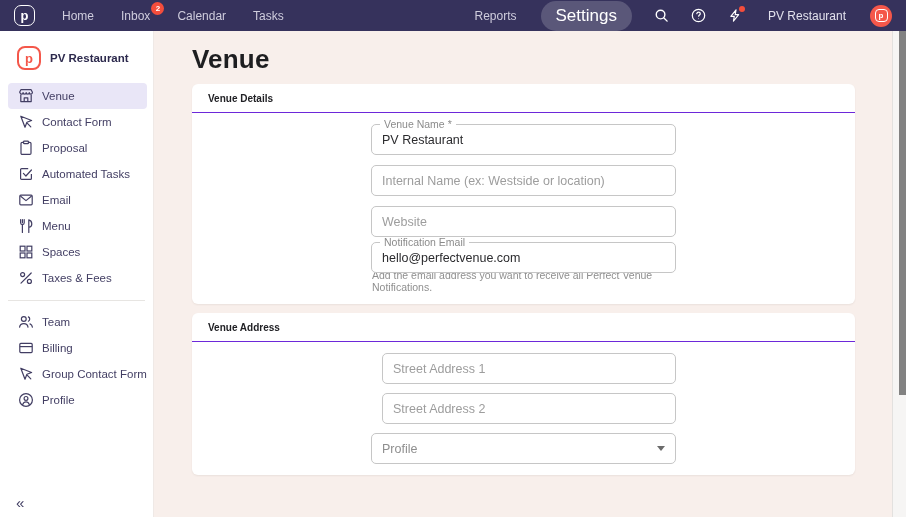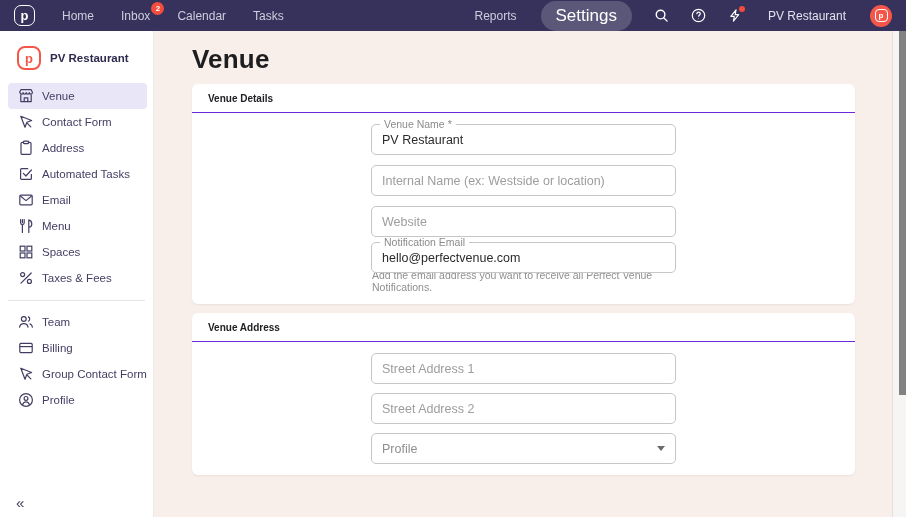--- a/index.html
+++ b/index.html
@@ -129,21 +129,21 @@
   .field.w-state { width: 94px; }
   .field.w-zip { width: 95px; }
   .field.select { cursor: pointer; justify-content: space-between; }
   .select-value { font-size: 12.5px; color: #8f8f8f; }
   .caret {
     width: 0; height: 0; margin-left: 6px;
     border-left: 4px solid transparent; border-right: 4px solid transparent;
     border-top: 5px solid #6b6b6b;
   }
   .mb5 { margin-bottom: 5px; }
-  .mb9 { margin-bottom: 9px; }
+  .mb9 { margin-bottom: 9px; margin-left: 11px; }
   .mb0 { margin-bottom: 0; }
 
   
   .scroll-track {
     position: absolute; top: 31px; right: 0; bottom: 0; width: 14px;
     background: #f6f5f4; border-left: 1px solid #e3e1df; z-index: 40; cursor: pointer;
   }
   .scroll-thumb {
     position: absolute; top: 0; right: 0; width: 7px; height: 364px;
     background: #828282; cursor: pointer;
@@ -217,21 +217,21 @@
   </div>
 
 
   <div class="side-item">
     <span class="icon">
       <svg viewBox="0 0 16 16" fill="none" stroke="currentColor" stroke-width="1.2" stroke-linejoin="round">
         <rect x="3" y="2.4" width="10" height="12" rx="1.2"></rect>
           <rect x="5.6" y="1.2" width="4.8" height="2.4" rx="0.6" fill="#fff"></rect>
       </svg>
     </span>
-    <span class="side-label">Address</span>
+    <span class="side-label">Proposal</span>
   </div>
 
   <div class="side-item">
     <span class="icon">
       <svg viewBox="0 0 16 16" fill="none" stroke="currentColor" stroke-width="1.2" stroke-linejoin="round">
         <path d="M13.4 8v4.4a1 1 0 0 1-1 1H3.6a1 1 0 0 1-1-1V3.6a1 1 0 0 1 1-1h6.6"></path>
         <path d="M5.4 7.4l2.5 2.6 5.5-6" stroke-linecap="round"></path>
       </svg>
     </span>
     <span class="side-label">Automated Tasks</span>

